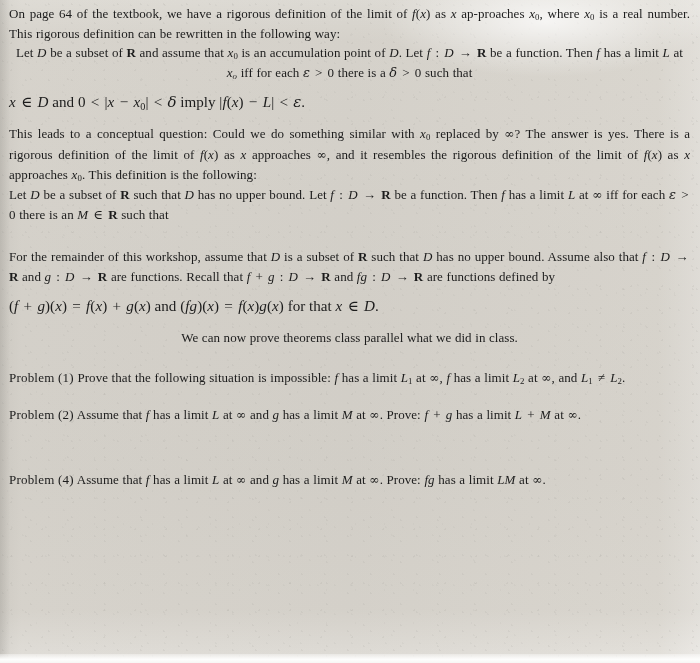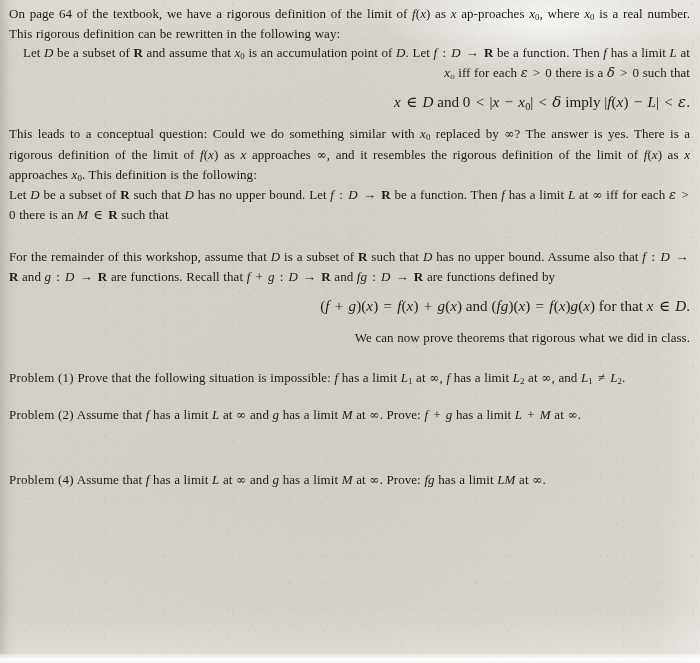--- a/index.html
+++ b/index.html
@@ -69,23 +69,23 @@
   }
   p {
     margin: 0;
     font-size: 13px;
     line-height: 19.6px;
     text-align: justify;
     text-justify: inter-word;
     letter-spacing: .05px;
     word-spacing: .3px;
   }
-  p.nojust { text-align: right; }
+  p.nojust { text-align: center; }
   .eq {
-    text-align: right;
+    text-align: left;
     margin: 0;
     font-size: 15.1px;
     line-height: 19.6px;
   }
 
   .gap-s  { height: 7px; }
   .gap-m  { height: 11px; }
   .gap-l  { height: 16px; }
   .gap-xl { height: 21px; }
 
@@ -168,21 +168,21 @@
 
   <div class="gap-m"></div>
 
   <div class="eq">
     (<i>f</i> <span class="op">+</span> <i>g</i>)(<i>x</i>) <span class="op">=</span> <i>f</i>(<i>x</i>) <span class="op">+</span> <i>g</i>(<i>x</i>) <span class="rm">and</span> (<i>fg</i>)(<i>x</i>) <span class="op">=</span> <i>f</i>(<i>x</i>)<i>g</i>(<i>x</i>) <span class="rm">for that</span> <i>x</i> <span class="op">∈</span> <i>D</i>.
   </div>
 
   <div class="gap-m"></div>
 
   <p class="nojust">
-    We can now prove theorems that rigorous what we did in class.
+    We can now prove theorems class parallel what we did in class.
   </p>
 
   <div class="gap-xl"></div>
 
   <p>
     <span class="plab">Problem</span> <span class="plab">(1)</span> Prove that the following situation is impossible: <i>f</i> has a limit <i>L</i><sub class="up">1</sub> at <span class="inf">∞</span>, <i>f</i> has a limit <i>L</i><sub class="up">2</sub> at <span class="inf">∞</span>, and <i>L</i><sub class="up">1</sub> <span class="op">≠</span> <i>L</i><sub class="up">2</sub>.
   </p>
 
   <div class="gap-l"></div>
 

